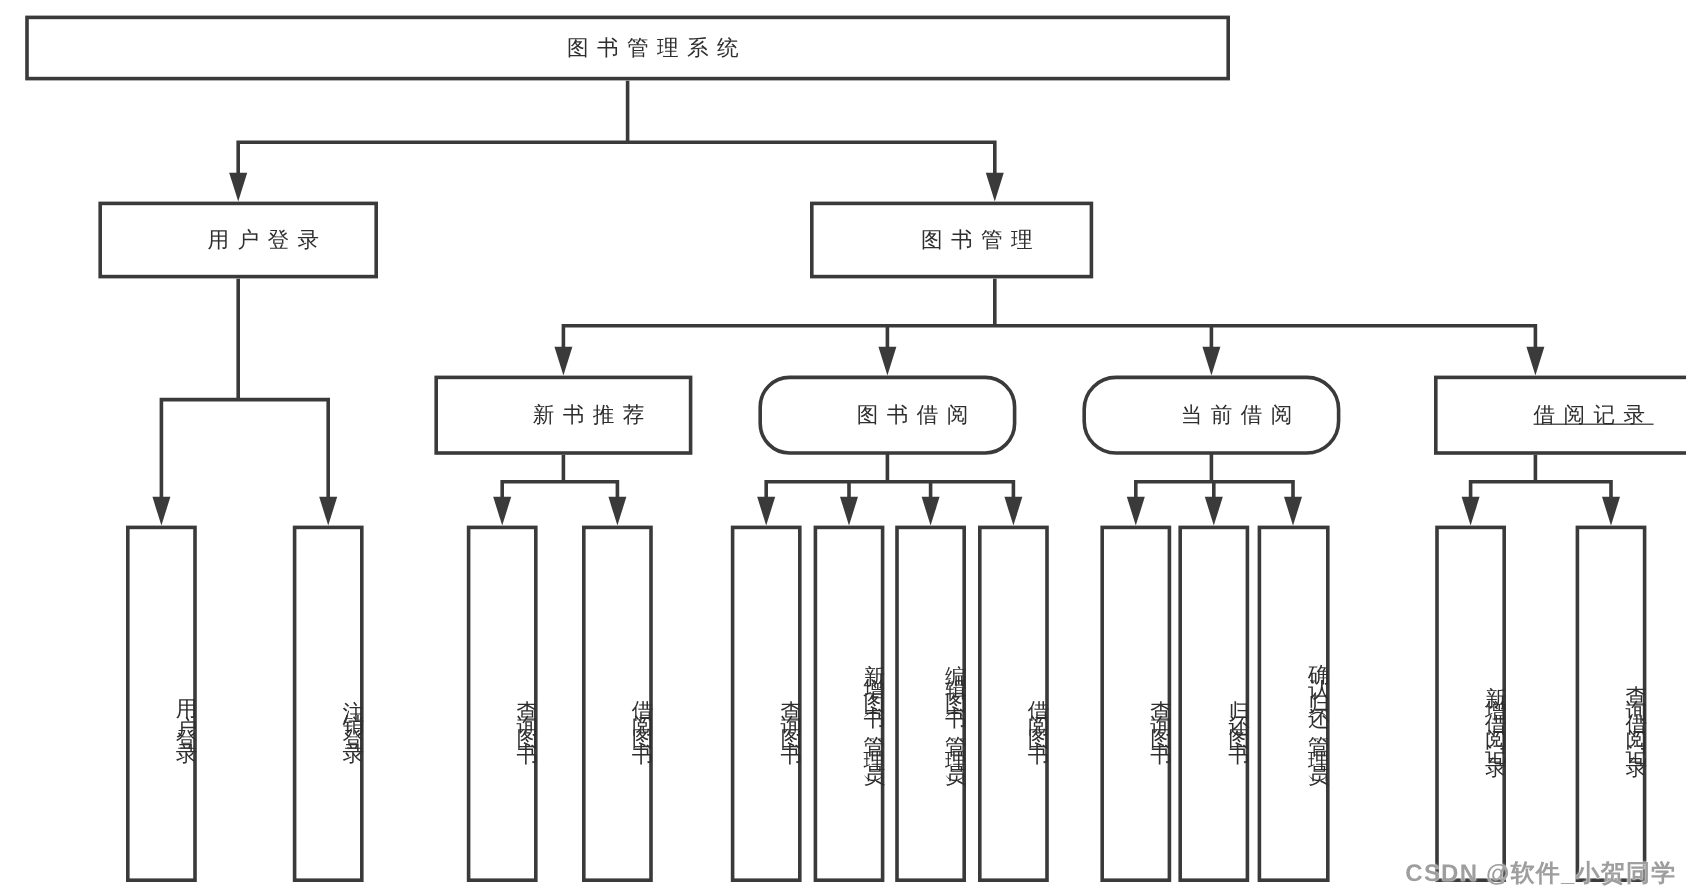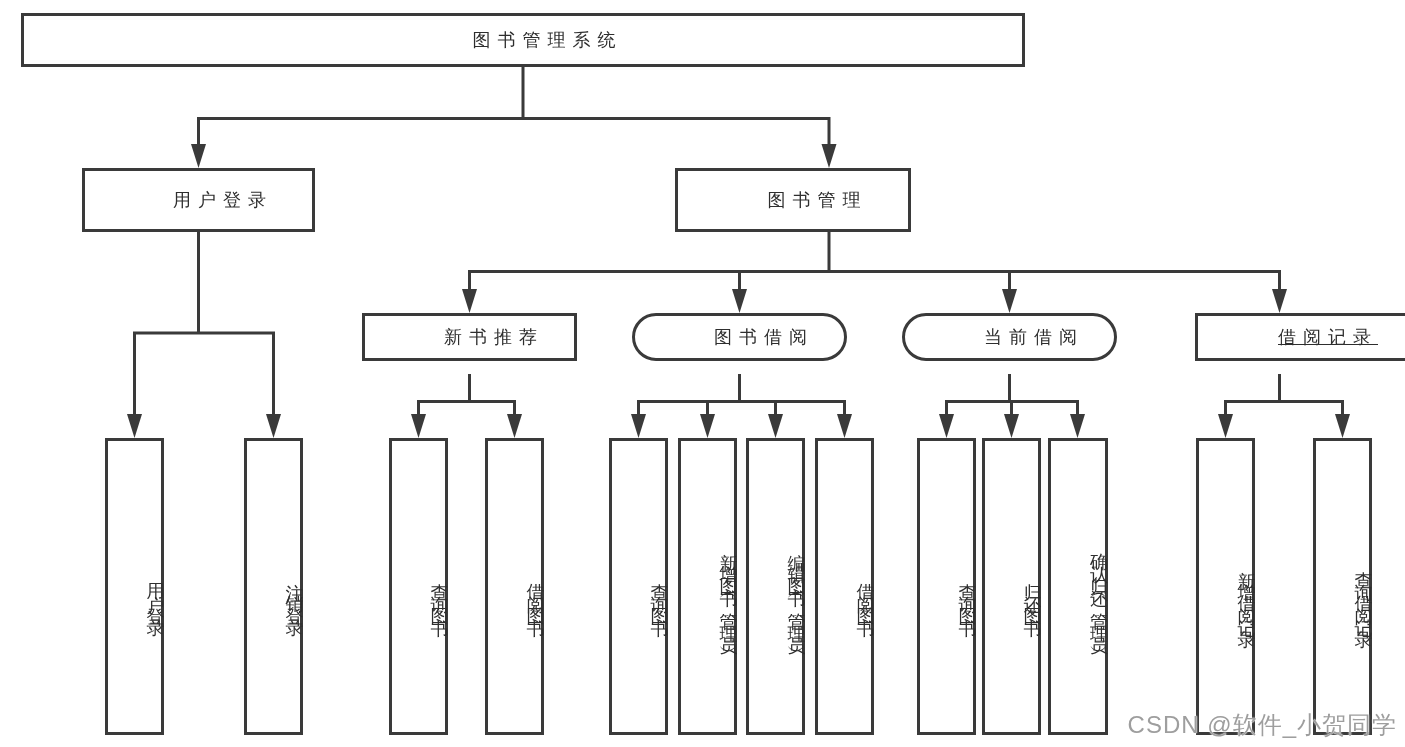--- a/index.html
+++ b/index.html
@@ -34,41 +34,42 @@
   }
   .hlabel {
     font-size: 18px;
     letter-spacing: 7px;
     padding-left: 7px;
     white-space: nowrap;
     line-height: 1;
   }
   .root  { left: 21px;  top: 13px;  width: 1004px; height: 54px; }
   .l2    { top: 168px;  height: 64px; }
-  .l3    { top: 313px;  height: 48px; }
+  .l3    { top: 313px;  height: 66px; }
   .leaf  { top: 438px;  height: 297px; width: 59px; }
   .vtext {
     writing-mode: vertical-rl;
     text-orientation: mixed;
     font-size: 18px;
     line-height: 1;
     letter-spacing: 12px;
     padding-top: 12px;
     white-space: nowrap;
   }
   #watermark {
     position: absolute;
     right: 8px;
     bottom: 6px;
-    font-size: 24px;
+    font-size: 20px;
     letter-spacing: 1px;
     color: #9e9e9e;
     text-shadow: 0 0 2px #ffffff, 0 0 1px #ffffff;
     white-space: nowrap;
     z-index: 5;
+    font-weight: bold;
   }
 </style>
 </head>
 <body>
 
 <div id="canvas">
 
   <svg id="wires" width="1405" height="747" viewBox="0 0 1405 747">
     <path fill="none" stroke="#3a3a3a" stroke-width="3" d="
       M523 67 V120

